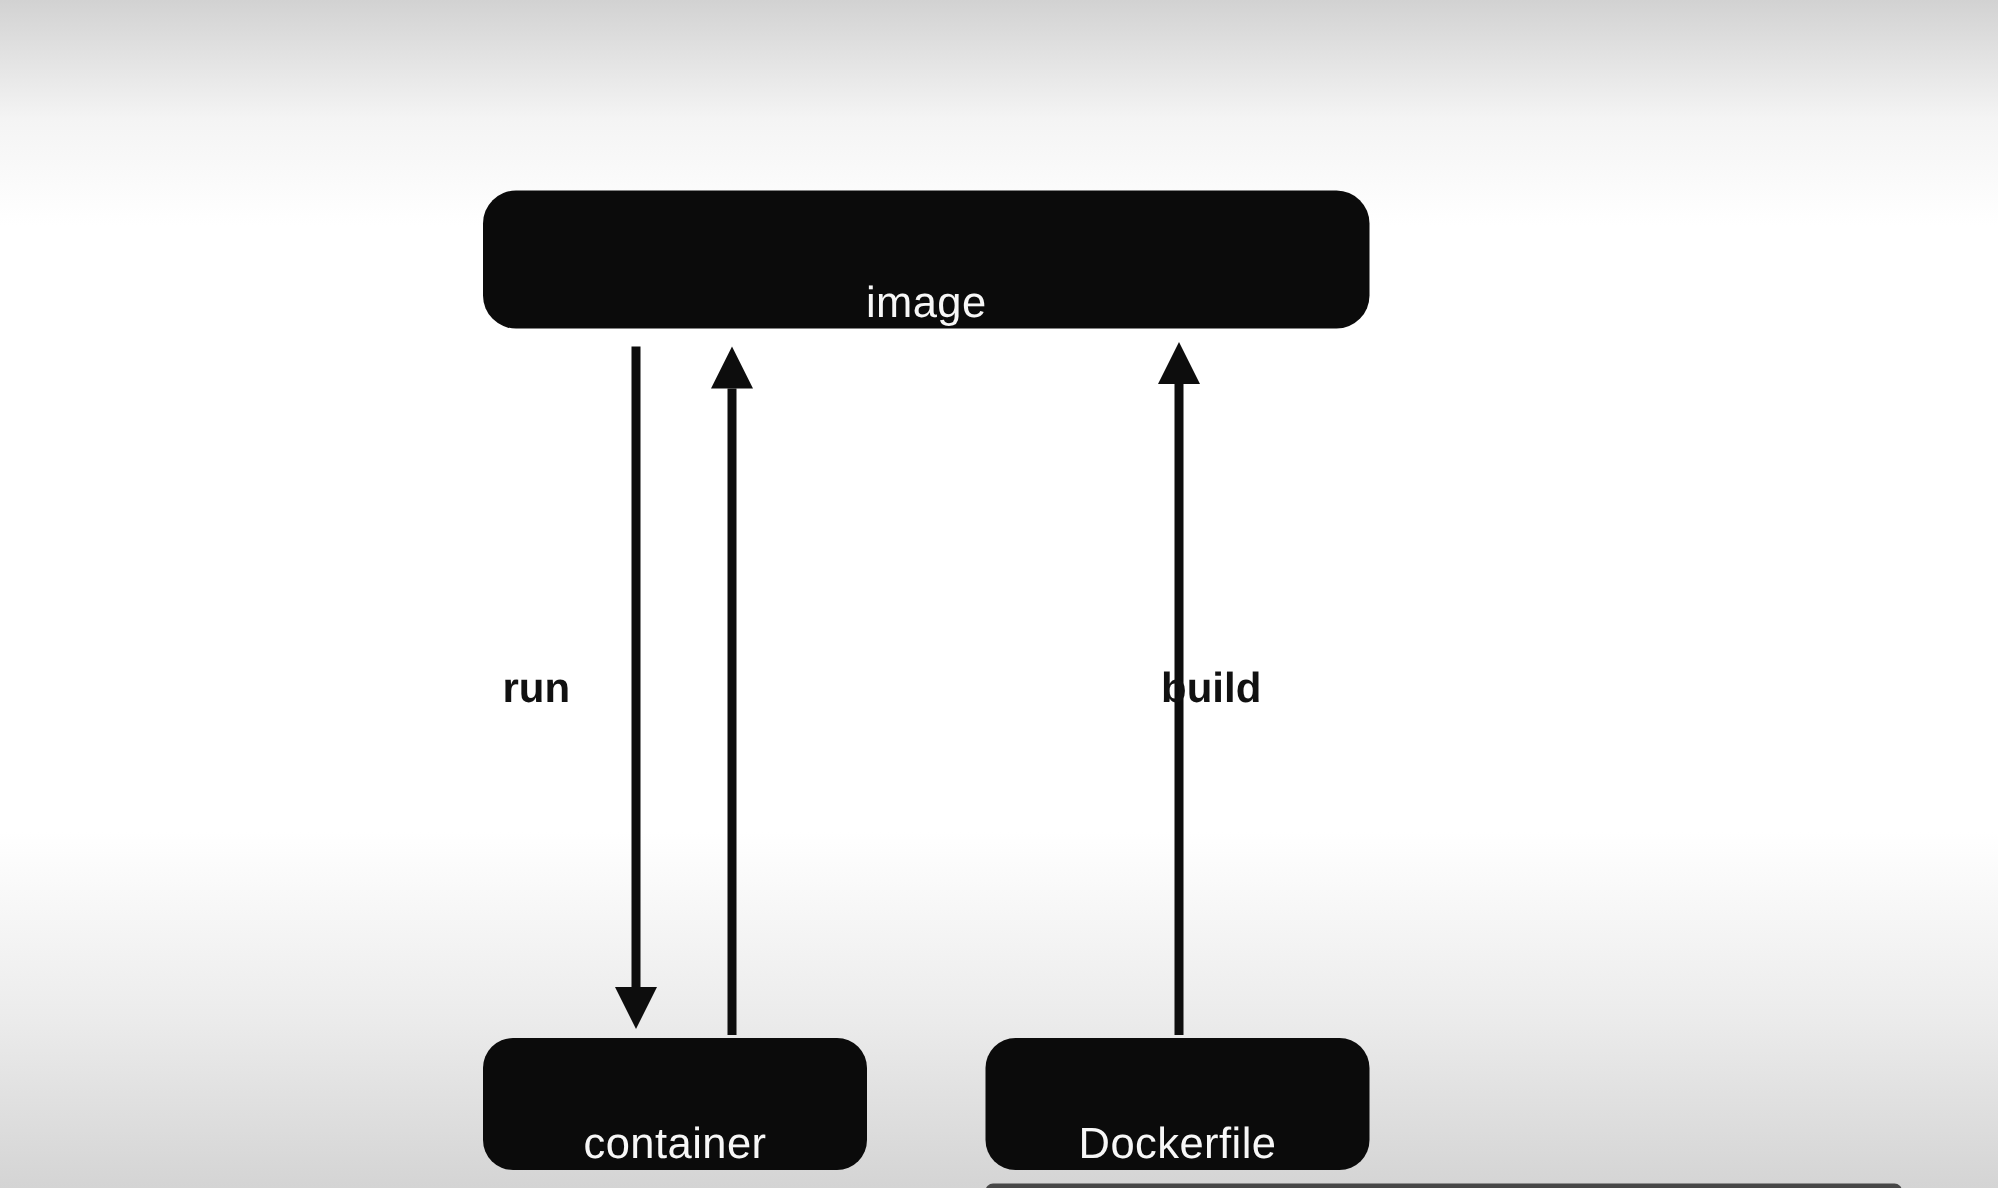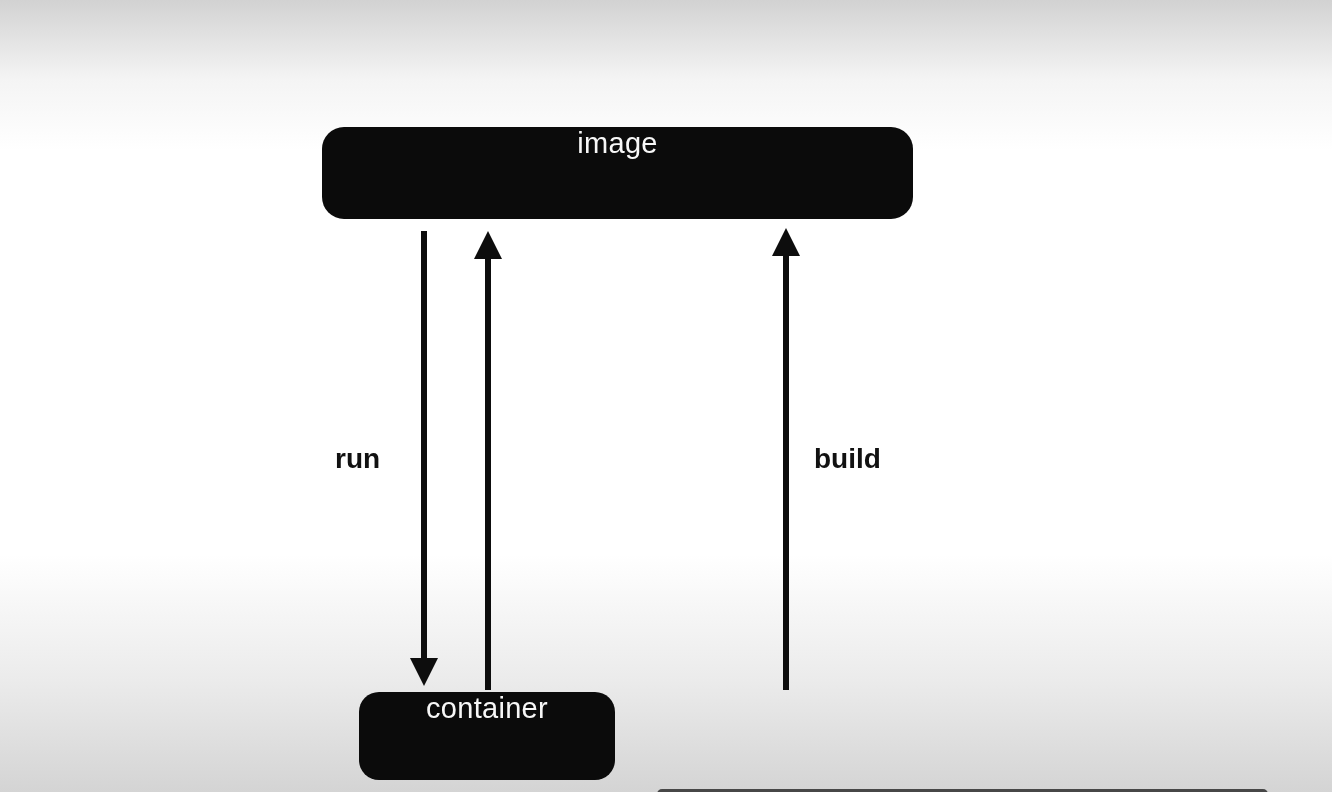--- a/index.html
+++ b/index.html
@@ -18,35 +18,34 @@
       #ffffff 19%,
       #ffffff 70%,
       #ebebeb 86%,
       #d4d4d4 100%);
   }
   .node {
     position: absolute;
     background: #0b0b0b;
     color: #f7f7f7;
     display: flex;
-    align-items: flex-start;
+    align-items: flex-end;
     justify-content: center;
     font-size: 29px;
     letter-spacing: 0.3px;
   }
   .node-image {
     left: 322px; top: 127px;
     width: 591px; height: 92px;
     border-radius: 22px;
   }
   .node-container {
     left: 322px; top: 692px;
     width: 256px; height: 88px;
     border-radius: 20px;
-    margin-left: 37px;
   }
   .node-dockerfile {
     left: 657px; top: 692px;
     width: 256px; height: 88px;
     border-radius: 20px;
   }
   .edge-line {
     position: absolute;
     width: 6px;
     background: #0d0d0d;
@@ -76,21 +75,21 @@
     position: absolute;
     color: #111111;
     font-size: 28px;
     font-weight: bold;
     text-align: left;
     top: 443px;
     line-height: 32px;
   }
   .label-run    { left: 335px; width: 80px; }
   .label-commit { left: 498px; width: 150px; }
-  .label-build  { left: 814px; width: 120px; }
+  .label-build  { left: 774px; width: 120px; }
   .partial-next-box {
     position: absolute;
     left: 657px; top: 789px;
     width: 611px; height: 12px;
     background: #474747;
     border-radius: 5px 5px 0 0;
   }
 </style>
 </head>
 <body>
@@ -98,20 +97,23 @@
 <div class="stage">
 
   <div class="node node-image">
     <span>image</span>
   </div>
 
   <div class="node node-container">
     <span>container</span>
   </div>
 
+  <div class="node node-dockerfile">
+    <span>Dockerfile</span>
+  </div>
 
   <div class="edge-line line-run"></div>
   <div class="arrowhead head-down"></div>
   <div class="edge-label label-run">run</div>
 
   <div class="edge-line line-commit"></div>
   <div class="arrowhead head-up-commit"></div>
 
   <div class="edge-line line-build"></div>
   <div class="arrowhead head-up-build"></div>

